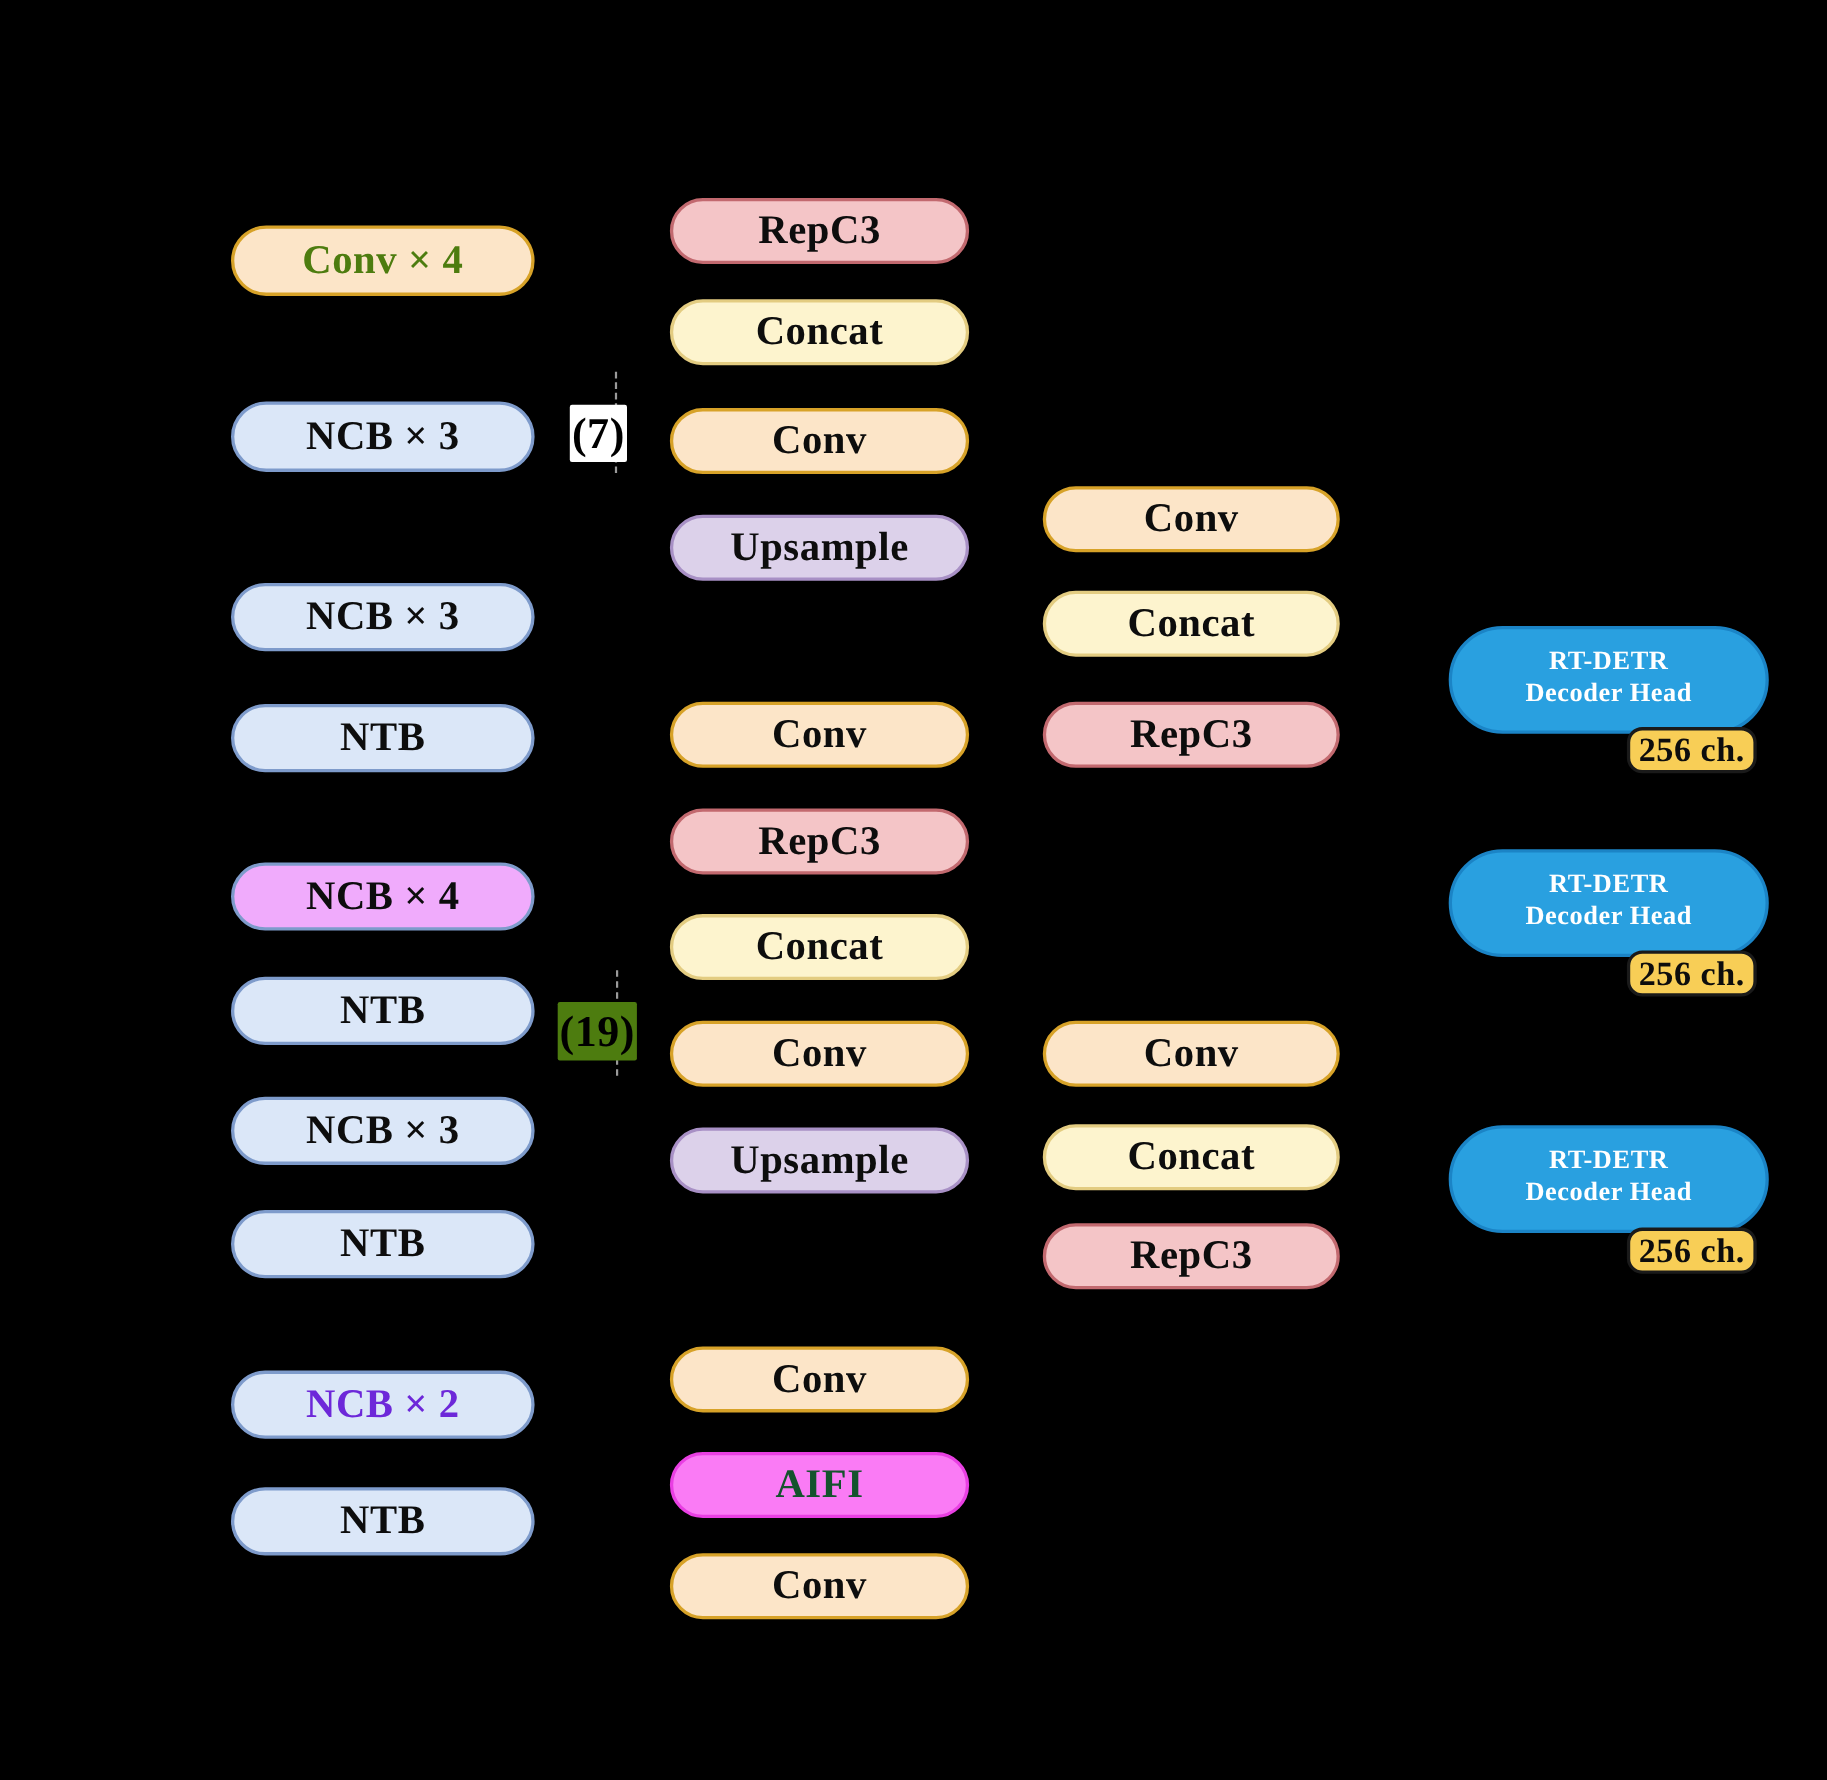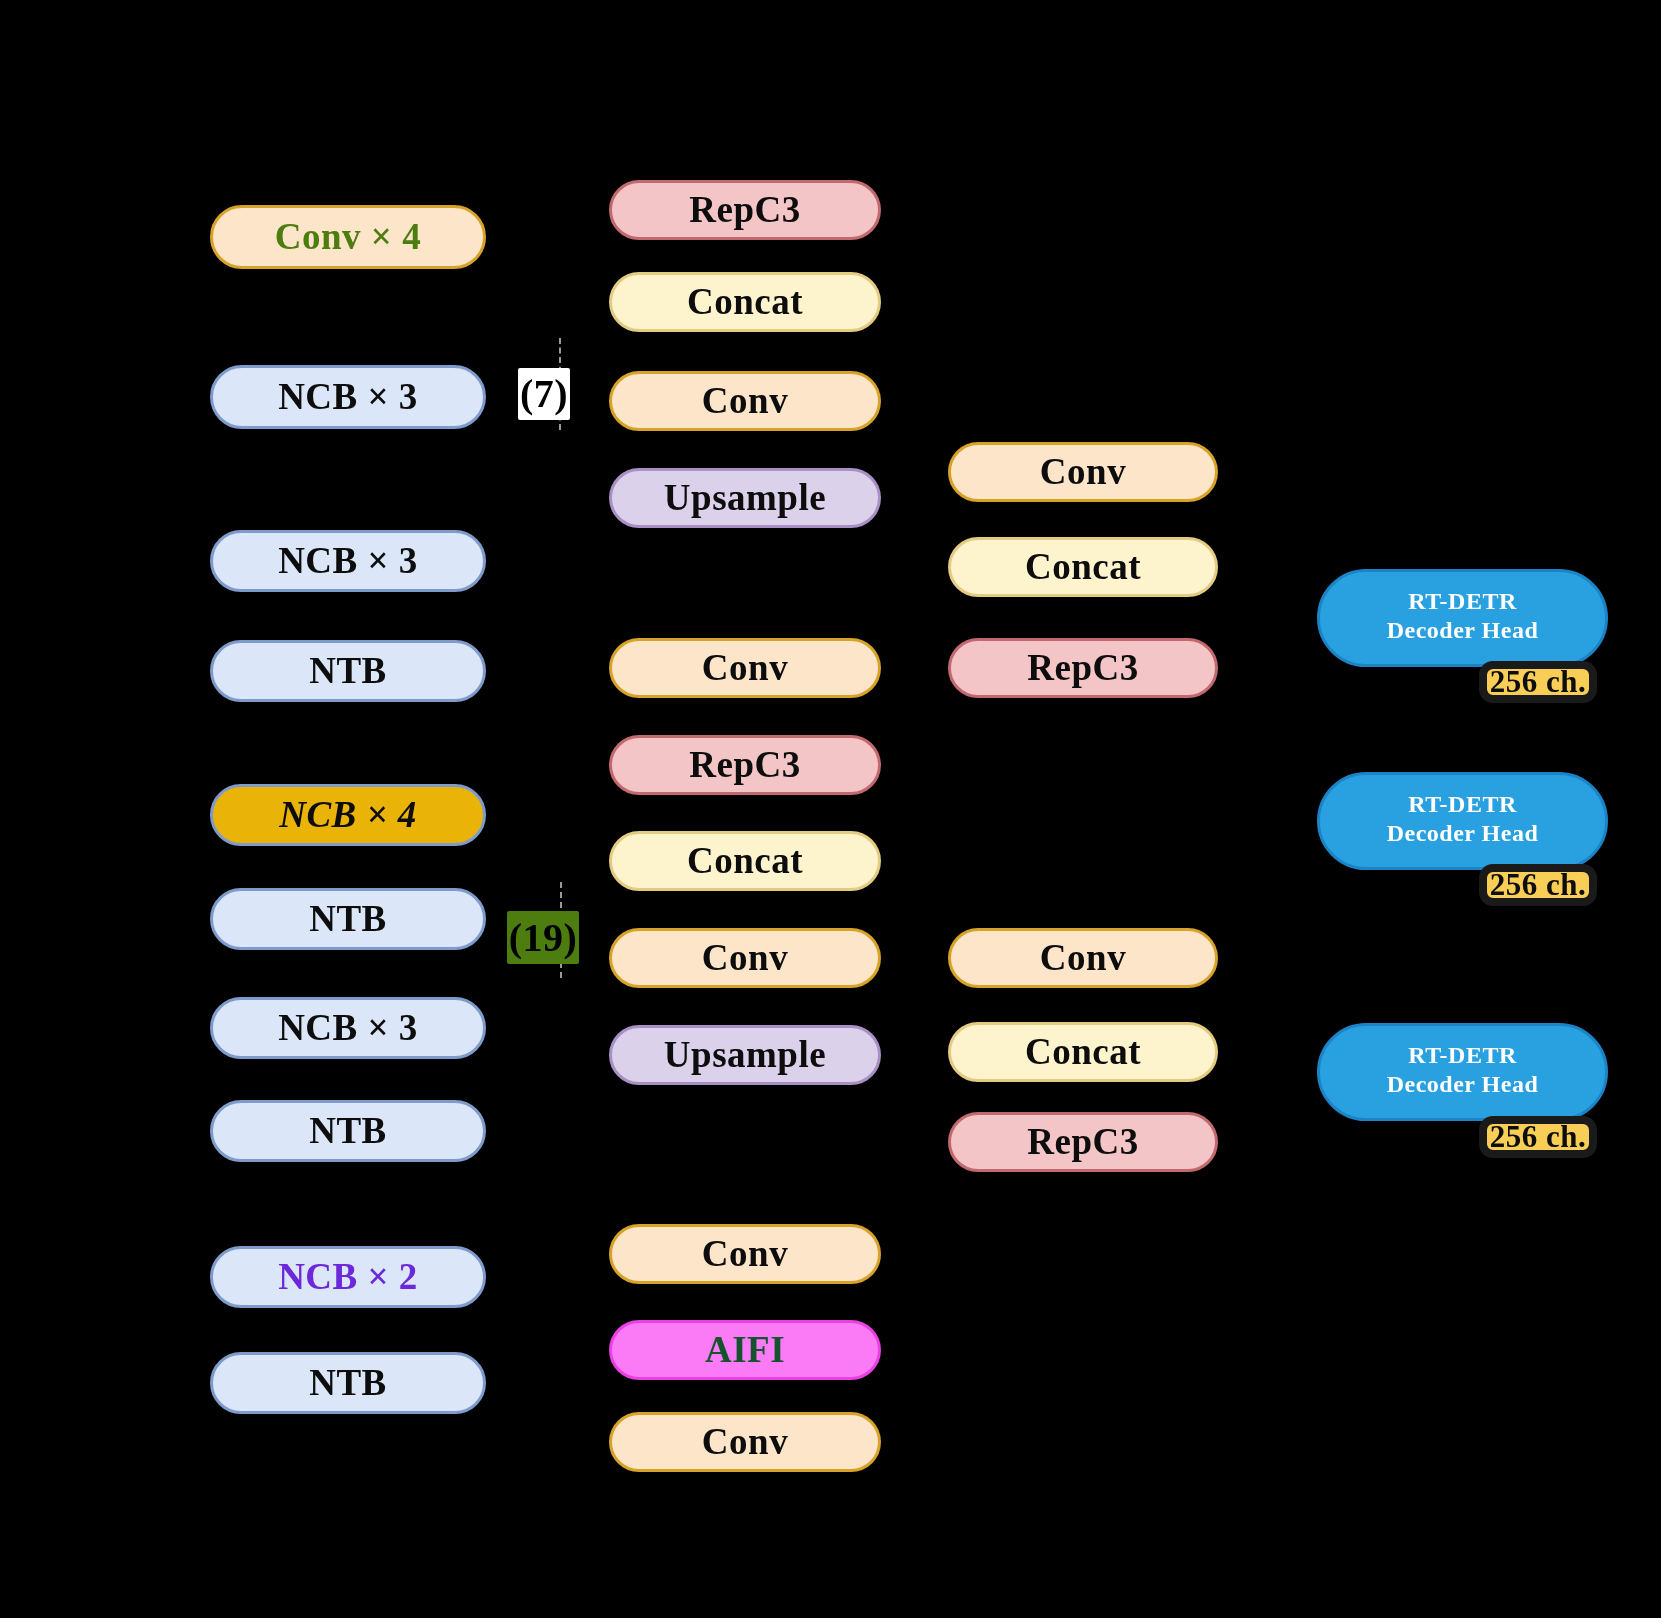--- a/index.html
+++ b/index.html
@@ -35,21 +35,21 @@
   }
   .node.head {
     border-style: solid;
     border-width: 3px;
     border-radius: 50px;
     font-size: 24px;
     line-height: 1.22;
     padding-bottom: 4px;
   }
   .node.badge {
-    border: 8px solid #f97316;
+    border: 3px solid #f97316;
     border-radius: 14px;
     font-size: 31px;
     z-index: 4;
   }
   .node.chip {
     border: none;
     border-radius: 2px;
     font-size: 40px;
     z-index: 3;
   }
@@ -61,21 +61,21 @@
   }
 </style>
 </head>
 <body>
 
 <div id="stage" style="width: 1661px; height: 1618px; background: rgb(0, 0, 0);">
     <div class="node conv" style="left: 210px; top: 205px; width: 276px; height: 64px; background: rgb(252, 229, 200); border-color: rgb(215, 162, 40); color: #4d7c0f; border-radius: 32px;">Conv × 4</div>
     <div class="node stage" style="left: 210px; top: 365px; width: 276px; height: 64px; background: rgb(219, 231, 248); border-color: rgb(126, 155, 203); color: rgb(13, 13, 13); border-radius: 32px;">NCB × 3</div>
     <div class="node stage" style="left: 210px; top: 530px; width: 276px; height: 62px; background: rgb(219, 231, 248); border-color: rgb(126, 155, 203); color: rgb(13, 13, 13); border-radius: 31px;">NCB × 3</div>
     <div class="node stage" style="left: 210px; top: 640px; width: 276px; height: 62px; background: rgb(219, 231, 248); border-color: rgb(126, 155, 203); color: rgb(13, 13, 13); border-radius: 31px;">NTB</div>
-    <div class="node stage" style="left: 210px; top: 784px; width: 276px; height: 62px; background: #eab308; border-color: rgb(126, 155, 203); color: rgb(13, 13, 13); border-radius: 31px; font-style: italic;">NCB × 4</div>
+    <div class="node stage" style="left: 210px; top: 784px; width: 276px; height: 62px; background: #f0abfc; border-color: rgb(126, 155, 203); color: rgb(13, 13, 13); border-radius: 31px;">NCB × 4</div>
     <div class="node stage" style="left: 210px; top: 888px; width: 276px; height: 62px; background: rgb(219, 231, 248); border-color: rgb(126, 155, 203); color: rgb(13, 13, 13); border-radius: 31px;">NTB</div>
     <div class="node stage" style="left: 210px; top: 997px; width: 276px; height: 62px; background: rgb(219, 231, 248); border-color: rgb(126, 155, 203); color: rgb(13, 13, 13); border-radius: 31px;">NCB × 3</div>
     <div class="node stage" style="left: 210px; top: 1100px; width: 276px; height: 62px; background: rgb(219, 231, 248); border-color: rgb(126, 155, 203); color: rgb(13, 13, 13); border-radius: 31px;">NTB</div>
     <div class="node stage" style="left: 210px; top: 1246px; width: 276px; height: 62px; background: rgb(219, 231, 248); border-color: rgb(126, 155, 203); color: #6d28d9; border-radius: 31px;">NCB × 2</div>
     <div class="node stage" style="left: 210px; top: 1352px; width: 276px; height: 62px; background: rgb(219, 231, 248); border-color: rgb(126, 155, 203); color: rgb(13, 13, 13); border-radius: 31px;">NTB</div>
     <div class="node repc3" style="left: 609px; top: 180px; width: 272px; height: 60px; background: rgb(244, 197, 199); border-color: rgb(194, 105, 111); color: rgb(13, 13, 13); border-radius: 30px;">RepC3</div>
     <div class="node concat" style="left: 609px; top: 272px; width: 272px; height: 60px; background: rgb(253, 244, 206); border-color: rgb(227, 204, 129); color: rgb(13, 13, 13); border-radius: 30px;">Concat</div>
     <div class="node conv" style="left: 609px; top: 371px; width: 272px; height: 60px; background: rgb(252, 229, 200); border-color: rgb(215, 162, 40); color: rgb(13, 13, 13); border-radius: 30px;">Conv</div>
     <div class="node upsample" style="left: 609px; top: 468px; width: 272px; height: 60px; background: rgb(220, 209, 234); border-color: rgb(168, 144, 197); color: rgb(13, 13, 13); border-radius: 30px;">Upsample</div>
     <div class="node conv" style="left: 609px; top: 638px; width: 272px; height: 60px; background: rgb(252, 229, 200); border-color: rgb(215, 162, 40); color: rgb(13, 13, 13); border-radius: 30px;">Conv</div>

